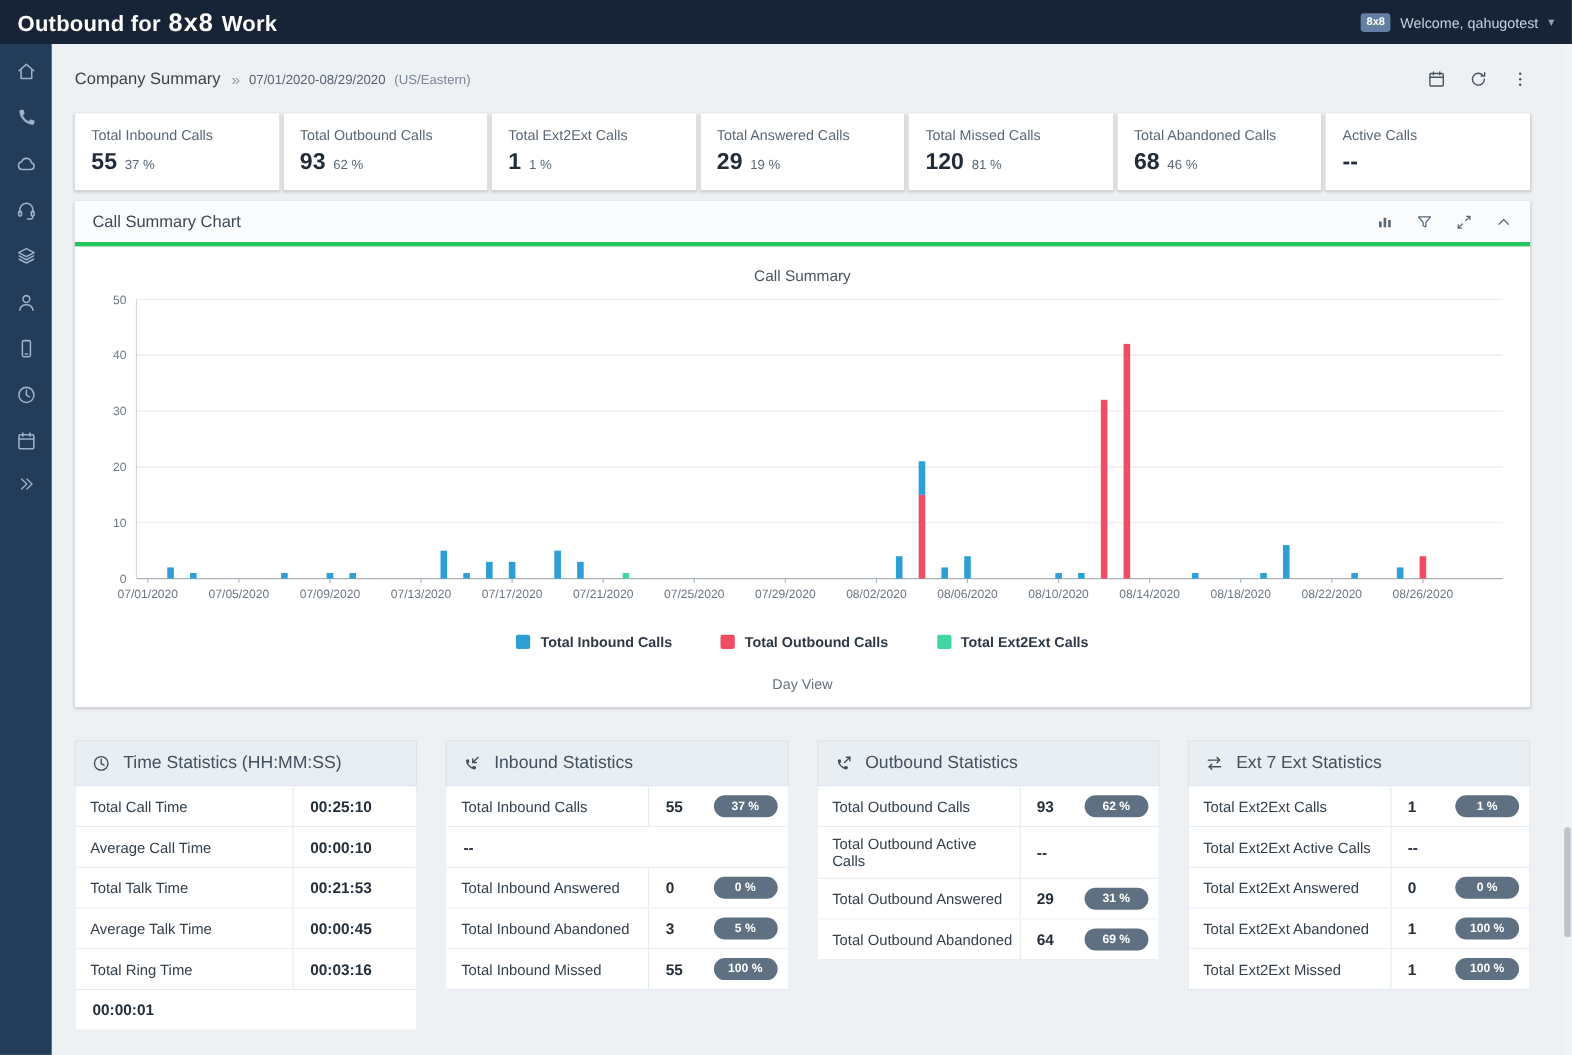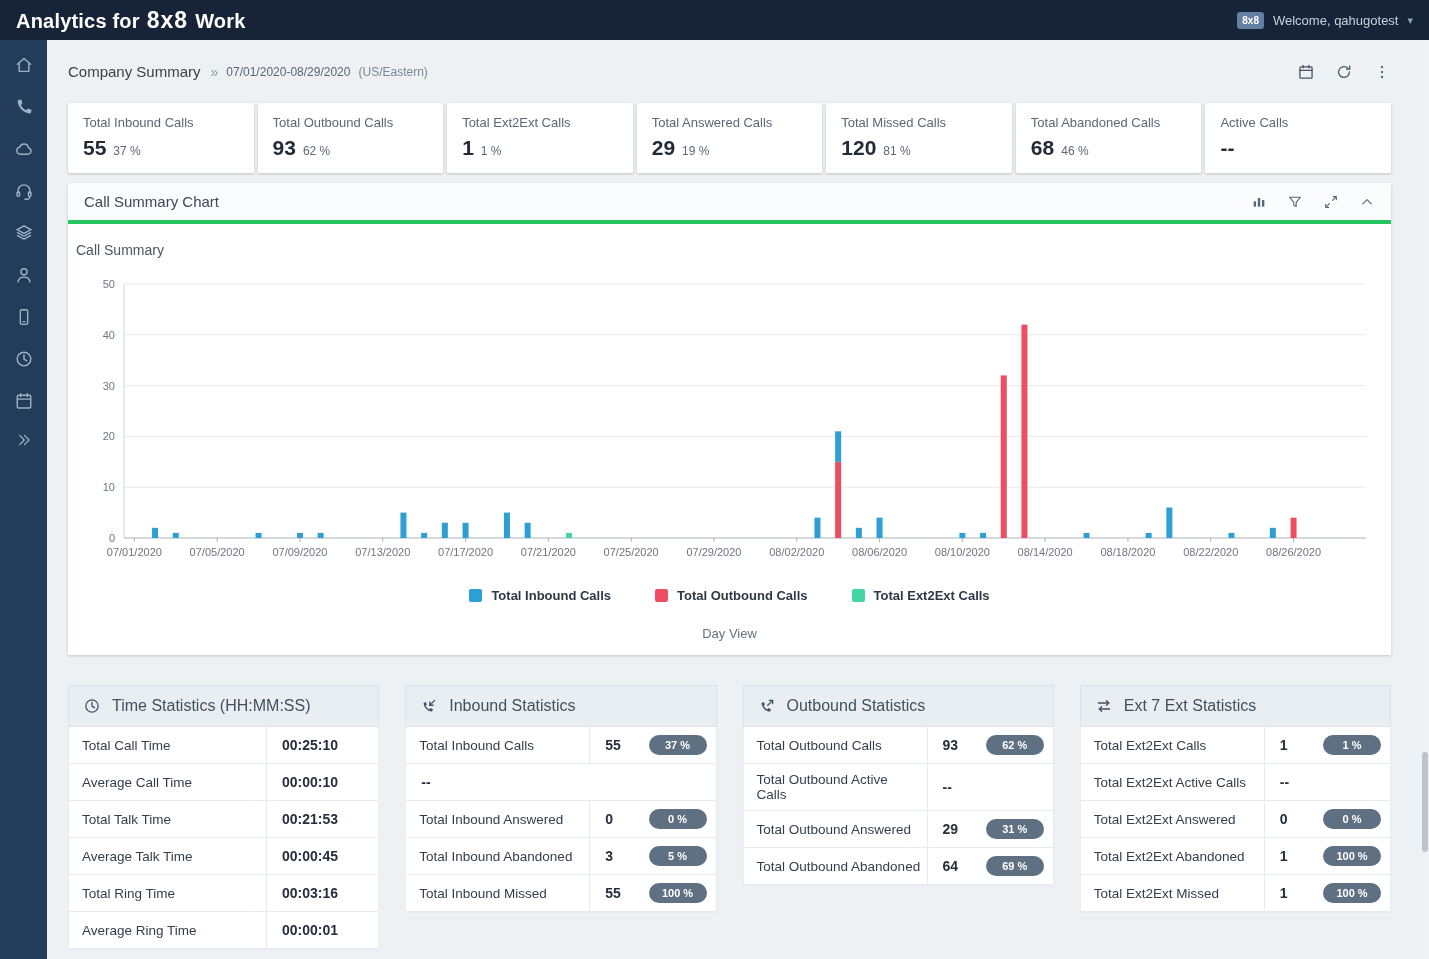--- a/index.html
+++ b/index.html
@@ -45,21 +45,21 @@
   .card-value { font-size: 21px; font-weight: 700; color: #222c38; }
   .card-pct { font-size: 12px; color: #5b6774; }
 
   
   .chart-panel { margin-top: 10px; background: #fff; box-shadow: 0 1px 3px rgba(0,0,0,.18); border-radius: 1px; }
   .panel-head { height: 41px; display: flex; align-items: center; justify-content: space-between; padding: 0 16px; border-bottom: 4px solid #22c55e; background: #fbfcfd; }
   .panel-head-title { font-size: 15px; color: #3c4854; }
   .panel-actions { display: flex; gap: 20px; color: #5a6874; }
   .pa-btn { cursor: pointer; display: flex; }
   .chart-body { padding: 10px 8px 14px; }
-  .chart-title { font-size: 14px; color: #4a5663; margin: 8px 0 16px; }
+  .chart-title { text-align: center; font-size: 14px; color: #4a5663; margin: 8px 0 4px; }
   #chart { display: flex; justify-content: center; }
   .legend { display: flex; justify-content: center; gap: 44px; margin-top: 14px; }
   .lg-item { display: flex; align-items: center; gap: 9px; cursor: pointer; }
   .lg-sw { width: 13px; height: 13px; border-radius: 2px; display: inline-block; }
   .lg-txt { font-size: 13px; font-weight: 700; color: #2e3945; }
   .chart-footer { text-align: center; font-size: 13px; color: #66727e; margin-top: 23px; }
 
   
   .stats-grid { display: grid; grid-template-columns: repeat(4, 1fr); gap: 26px; margin-top: 30px; }
   .stat-head { display: flex; align-items: center; gap: 11px; padding: 11px 14px; background: #e9eef2; border: 1px solid #dde3e9; color: #43505d; font-size: 16px; }
@@ -76,21 +76,21 @@
   .scrollbar { position: fixed; right: 0; top: 40px; bottom: 0; width: 8px; background: #f1f2f4; }
   .thumb { position: absolute; right: 1px; width: 6px; top: 712px; height: 100px; background: #bcc3ca; border-radius: 3px; }
 </style>
 </head>
 <body>
 
 <div class="app">
 
   <header class="topbar">
     <div class="brand">
-      <span>Analytics for</span>
+      <span>Outbound for</span>
       <span class="logo8">8x8</span>
       <span>Work</span>
     </div>
     <div class="top-right">
       <span class="badge8">8x8</span>
       <span class="welcome">Welcome, qahugotest</span>
       <span class="caret">▾</span>
     </div>
   </header>
 
@@ -390,21 +390,20 @@
               </div>
               <div class="stat-row">
                 <div class="lbl">Average Talk Time</div>
                 <div class="val">00:00:45</div>
               </div>
               <div class="stat-row">
                 <div class="lbl">Total Ring Time</div>
                 <div class="val">00:03:16</div>
               </div>
               <div class="stat-row">
-                <div class="lbl">Average Ring Time</div>
                 <div class="val">00:00:01</div>
               </div>
             </div>
           </section>
           <section class="stat-panel inbound">
             <div class="stat-head">
               <svg width="18" height="18" viewBox="0 0 24 24" fill="none" stroke="currentColor" stroke-width="1.7" stroke-linecap="round" stroke-linejoin="round">
                 <path d="M19.5 4.5 13 11"></path>
                 <path d="M13 6.6V11h4.4"></path>
                 <path d="M8.1 7.4c.4.9.6 1.6.8 2.4.1.3 0 .6-.3.9l-1.1 1.1c.8 1.9 2.8 3.9 4.7 4.7l1.1-1.1c.3-.3.6-.4.9-.3.8.2 1.5.4 2.4.8.3.2.5.5.5.9-.1.7-.3 1.4-.6 2-.2.3-.5.5-.8.5-5.5-.2-10.7-5.4-10.9-10.9 0-.3.2-.6.5-.8.6-.3 1.3-.5 2-.6.4-.1.7.1.8.4z" fill="currentColor" stroke="none"></path>

